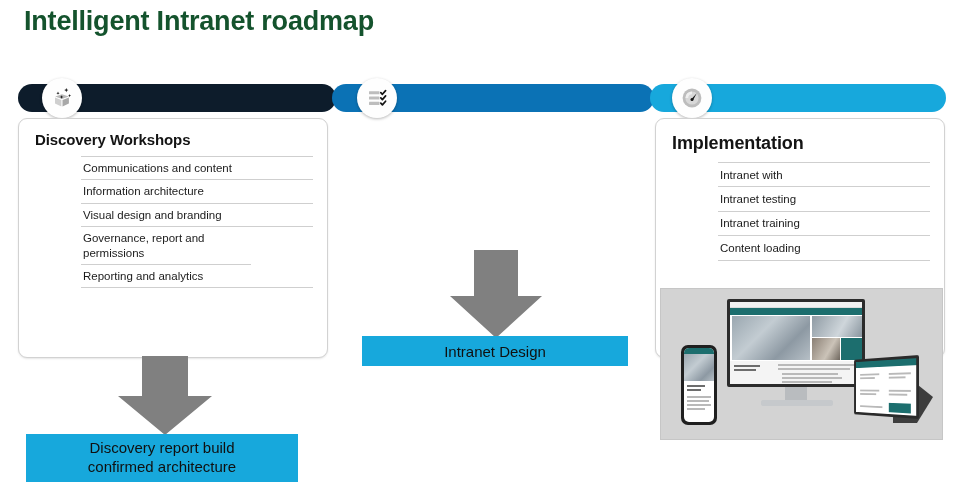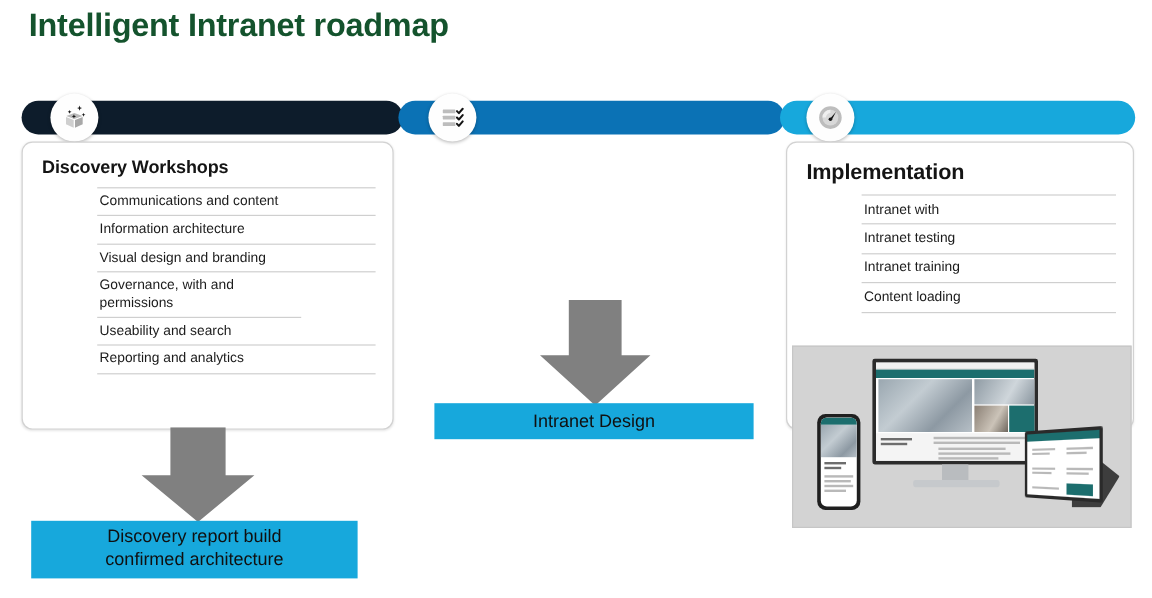--- a/index.html
+++ b/index.html
@@ -179,22 +179,21 @@
       </span>
     </div>
   </div>
 
   <div class="card c1">
     <div class="card-title">Discovery Workshops</div>
     <div class="row-list">
       <div class="row">Communications and content</div>
       <div class="row">Information architecture</div>
       <div class="row">Visual design and branding</div>
-      <div class="row" style="max-width:170px;">Governance, with and permissions</div>
-      <div class="row">Useability and search</div>
+      <div class="row" style="max-width:170px;">Governance, report and permissions</div>
       <div class="row">Reporting and analytics</div>
     </div>
   </div>
 
 
   <div class="card c3">
     <div class="card-title">Implementation</div>
     <div class="row-list">
       <div class="row">Intranet with</div>
       <div class="row">Intranet testing</div>

